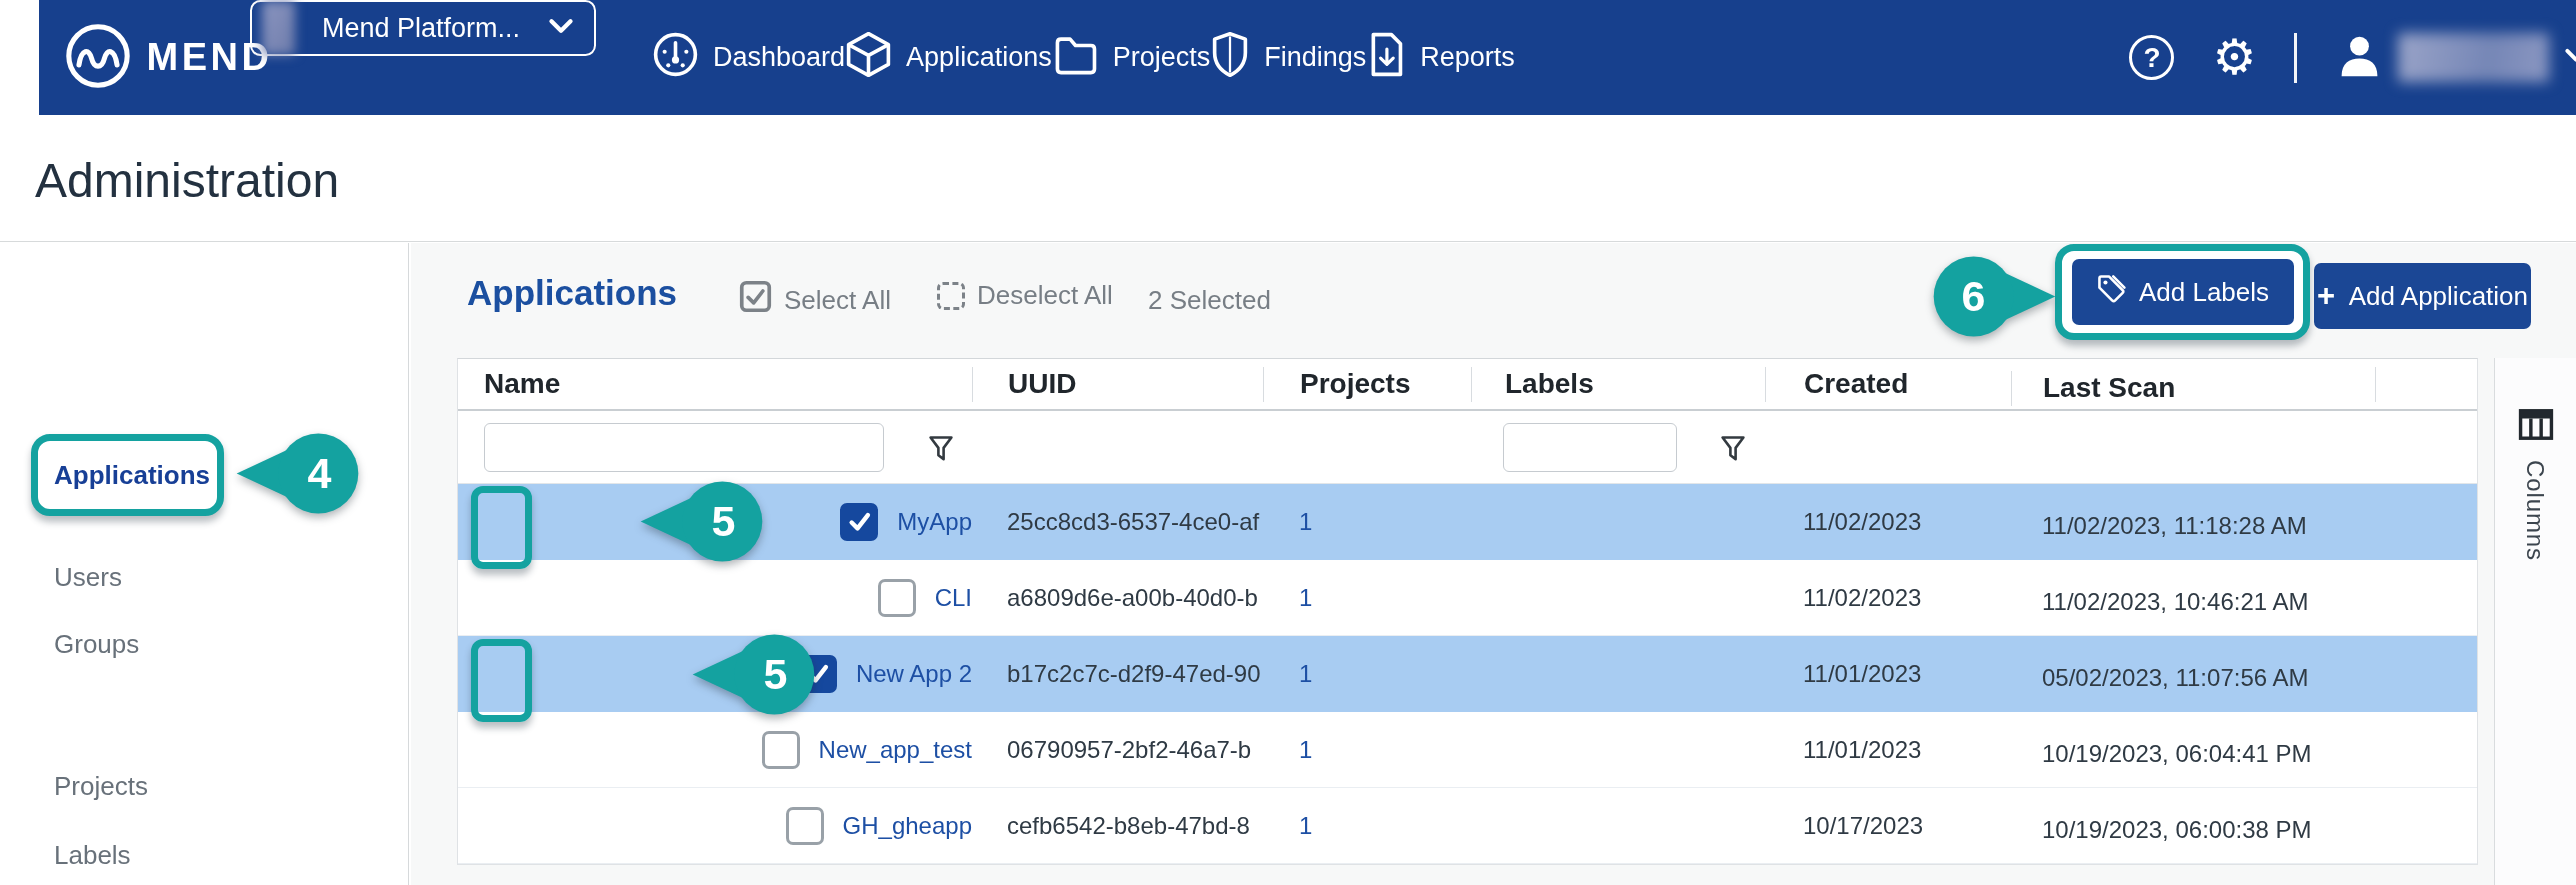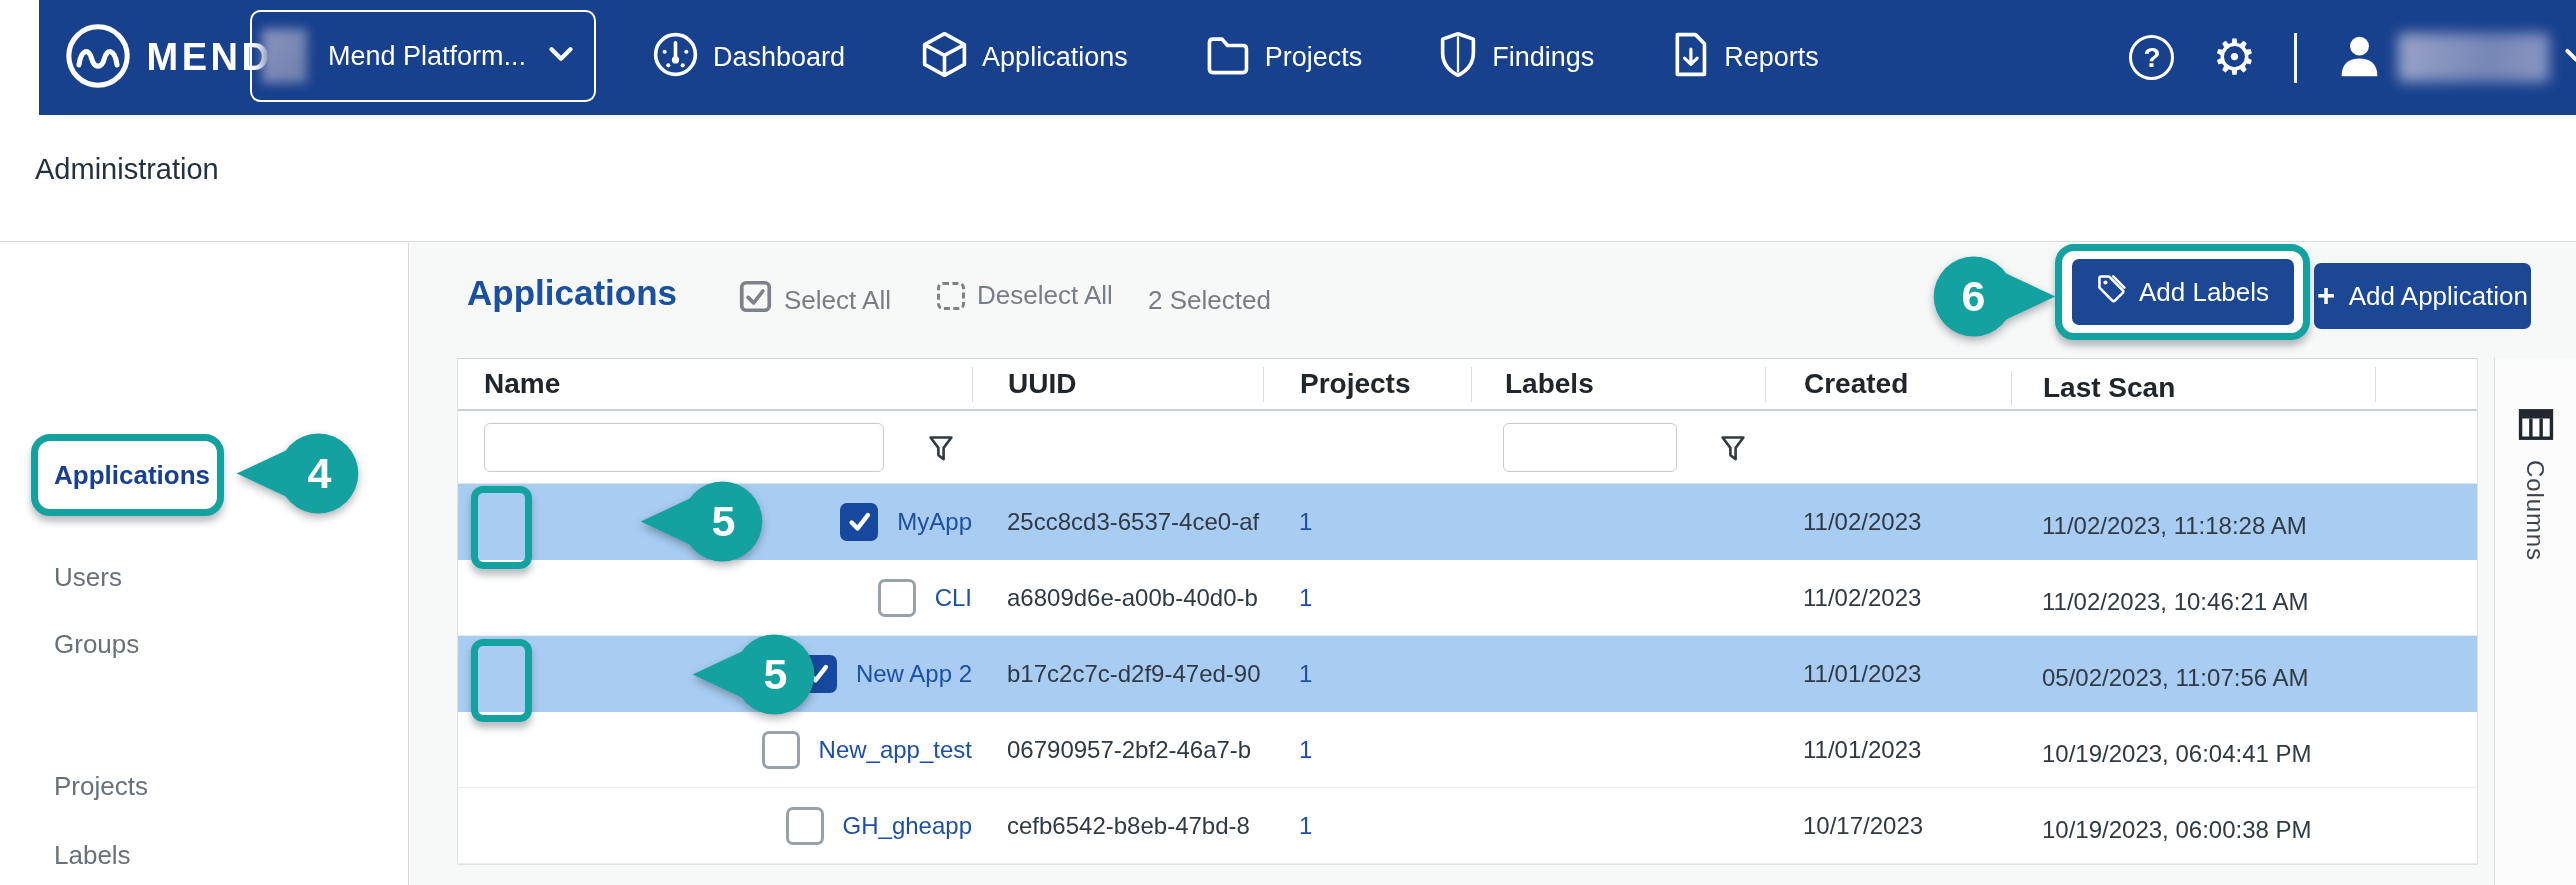--- a/index.html
+++ b/index.html
@@ -4,46 +4,46 @@
 <style>
   * { margin:0; padding:0; box-sizing:border-box; }
   html,body { width:2576px; height:886px; overflow:hidden;
     font-family:"Liberation Sans", sans-serif; background:#ffffff; color:#242c33; }
 
   
   .navbar { position:absolute; left:0; top:0; width:2576px; height:115px;
     background:#17408d; display:flex; align-items:center;margin-left:39px; }
   .brand { display:flex; align-items:center; gap:15.6px; margin-left:26px; }
   .brand-text { color:#fff; font-size:38px; font-weight:bold; letter-spacing:3.5px; }
-  .org-selector { position:absolute; left:211px; top:10px; width:346px; height:92px;
+  .org-selector { position:absolute; left:211px; top:0; width:346px; height:56px;
     border:2.6px solid #fff; border-radius:10.4px; display:flex; align-items:center;
-    padding:0 19px 0 10.4px; gap:21px; cursor:pointer; }
+    padding:0 19px 0 10.4px; gap:27px; cursor:pointer; }
   .org-logo-blur { width:83px; height:54px; border-radius:2.6px;
     background:linear-gradient(120deg,#8c96c0,#6e7cab); filter:blur(5.2px); }
   .org-label { color:#fff; font-size:27px; white-space:nowrap; }
   .org-chev { margin-left:auto; }
   .nav-items { position:absolute; left:613px; top:0; height:115px;
-    display:flex; align-items:center; gap:76px; }
+    display:flex; align-items:center; }
   .nav-item { display:flex; align-items:center; gap:14px; color:#fff;
     font-size:27px; cursor:pointer; white-space:nowrap; }
   .nav-right { position:absolute; right:26px; top:0; height:115px;
     display:flex; align-items:center; gap:38px; }
   .help-circ { width:45px; height:45px; border:3.5px solid #fff; border-radius:50%;
     color:#fff; font-size:28px; font-weight:bold; display:flex;
     align-items:center; justify-content:center; cursor:pointer; }
   .gear { color:#fff; font-size:49px; line-height:1; cursor:pointer; }
   .nav-divider { width:2.6px; height:50px; background:#fff; opacity:.95; }
   .user-menu { display:flex; align-items:center; gap:14px; cursor:pointer; }
   .user-blur { width:151px; height:49px; border-radius:3.5px;
     background:linear-gradient(100deg,#9aa4c8,#7586b6 60%,#8c98c2); filter:blur(7px); }
 
   
   .pagehead { position:absolute; left:0; top:115px; width:2576px; height:127px;
     background:#fff; border-bottom:1.7px solid #d7dadb; }
-  .page-title { position:absolute; left:35px; top:38px; font-size:29px;
+  .page-title { position:absolute; left:35px; top:38px; font-size:48px;
     font-weight:400; color:#233140; }
 
   
   .main-bg { position:absolute; left:411px; top:243px; right:0; bottom:0; background:#f7f8f8; }
   .sidebar { position:absolute; left:0; top:243px; width:409px; bottom:0;
     background:#fff; border-right:1.7px solid #d6d9db; }
   .side-item { position:absolute; left:54px; height:38px; display:flex; align-items:center;
     font-size:26px; color:#68717a; cursor:pointer; white-space:nowrap; }
   .side-item.active { color:#173f96; font-weight:bold; z-index:6; }
 

